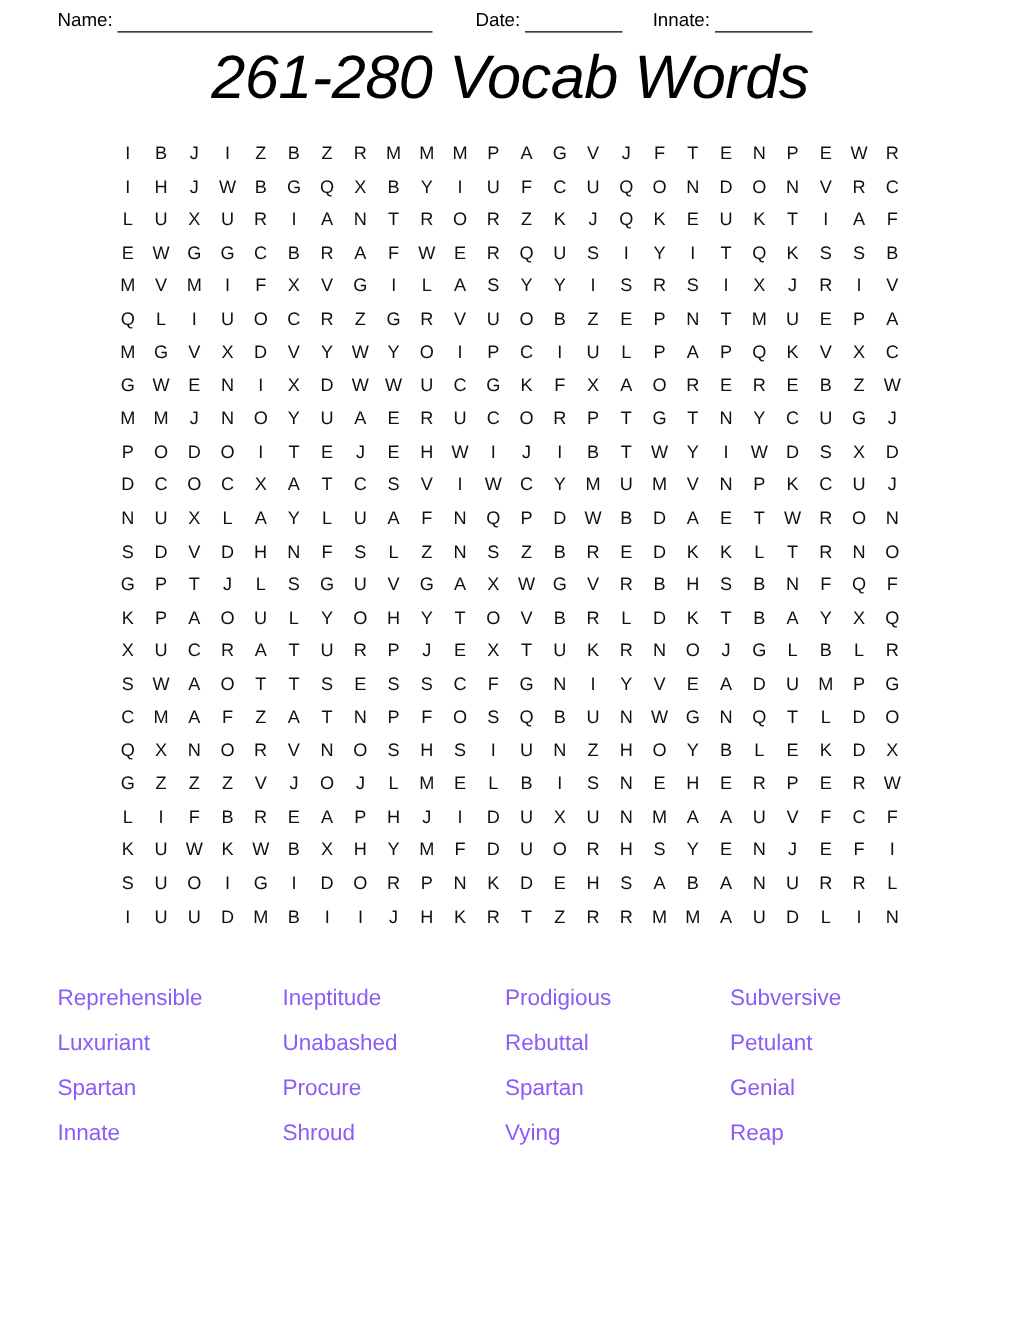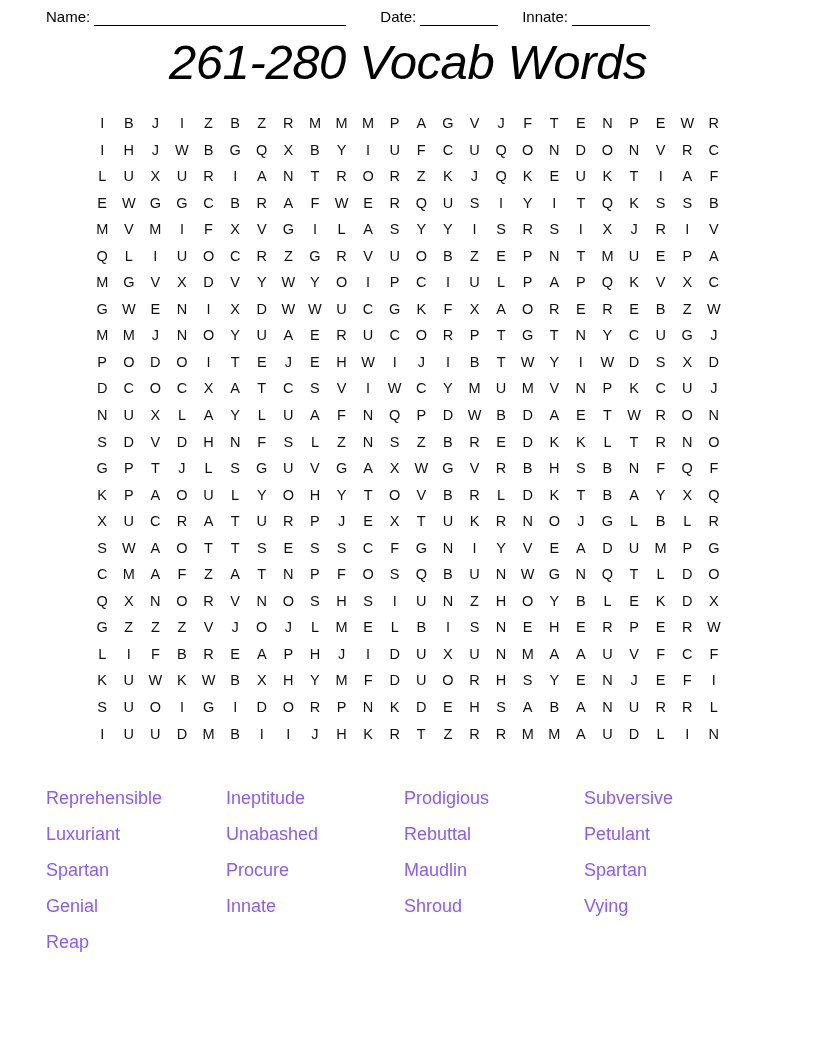--- a/index.html
+++ b/index.html
@@ -764,20 +764,19 @@
     <div class="word-item">Reprehensible</div>
     <div class="word-item">Ineptitude</div>
     <div class="word-item">Prodigious</div>
     <div class="word-item">Subversive</div>
     <div class="word-item">Luxuriant</div>
     <div class="word-item">Unabashed</div>
     <div class="word-item">Rebuttal</div>
     <div class="word-item">Petulant</div>
     <div class="word-item">Spartan</div>
     <div class="word-item">Procure</div>
-    <div class="word-item">Maudlin</div>
     <div class="word-item">Spartan</div>
     <div class="word-item">Genial</div>
     <div class="word-item">Innate</div>
     <div class="word-item">Shroud</div>
     <div class="word-item">Vying</div>
     <div class="word-item">Reap</div>
   </div>
 
 </body></html>

